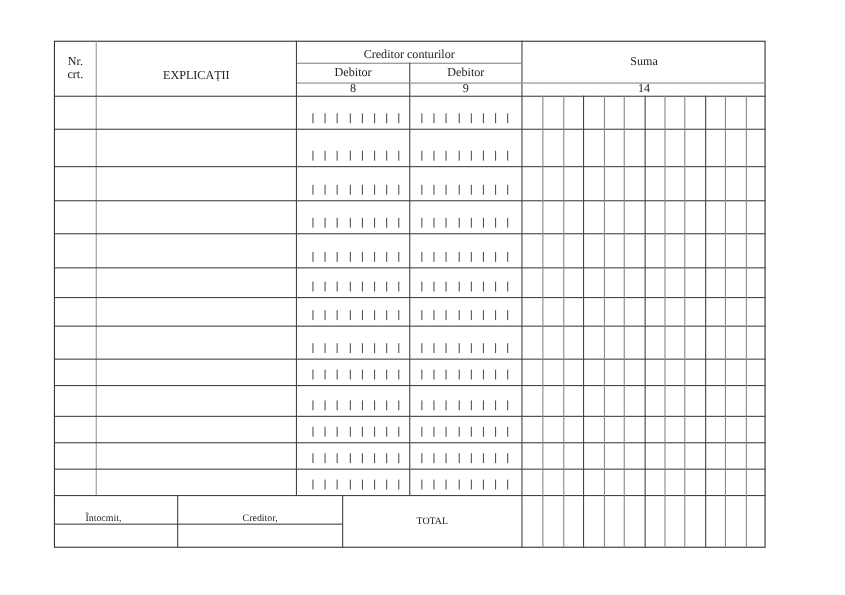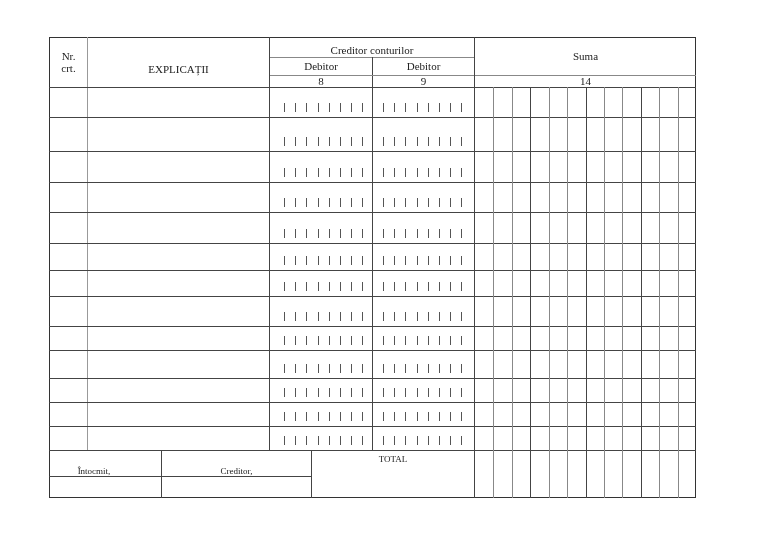--- a/index.html
+++ b/index.html
@@ -322,13 +322,13 @@
     <div class="tick" style="left: 439px; top: 436px;"></div>
     <div class="tick" style="left: 450px; top: 436px;"></div>
     <div class="tick" style="left: 461px; top: 436px;"></div>
   </div>
 
 <div class="ln" style="left:161px;top:450px;width:1px;height:48px;"></div>
 <div class="ln" style="left:311px;top:450px;width:1px;height:48px;"></div>
 <div class="ln" style="left:49px;top:476px;width:262px;height:1px;"></div>
 <div class="txt" style="left:49px;top:465px;width:90px;font-size:9px;">Întocmit,</div>
 <div class="txt" style="left:162px;top:465px;width:149px;font-size:9px;">Creditor,</div>
-<div class="txt" style="left:312px;top:453px;width:162px;font-size:9px;">TOTAL</div>
+<div class="txt" style="left:312px;top:467px;width:162px;font-size:9px;">TOTAL</div>
 
 </body></html>

